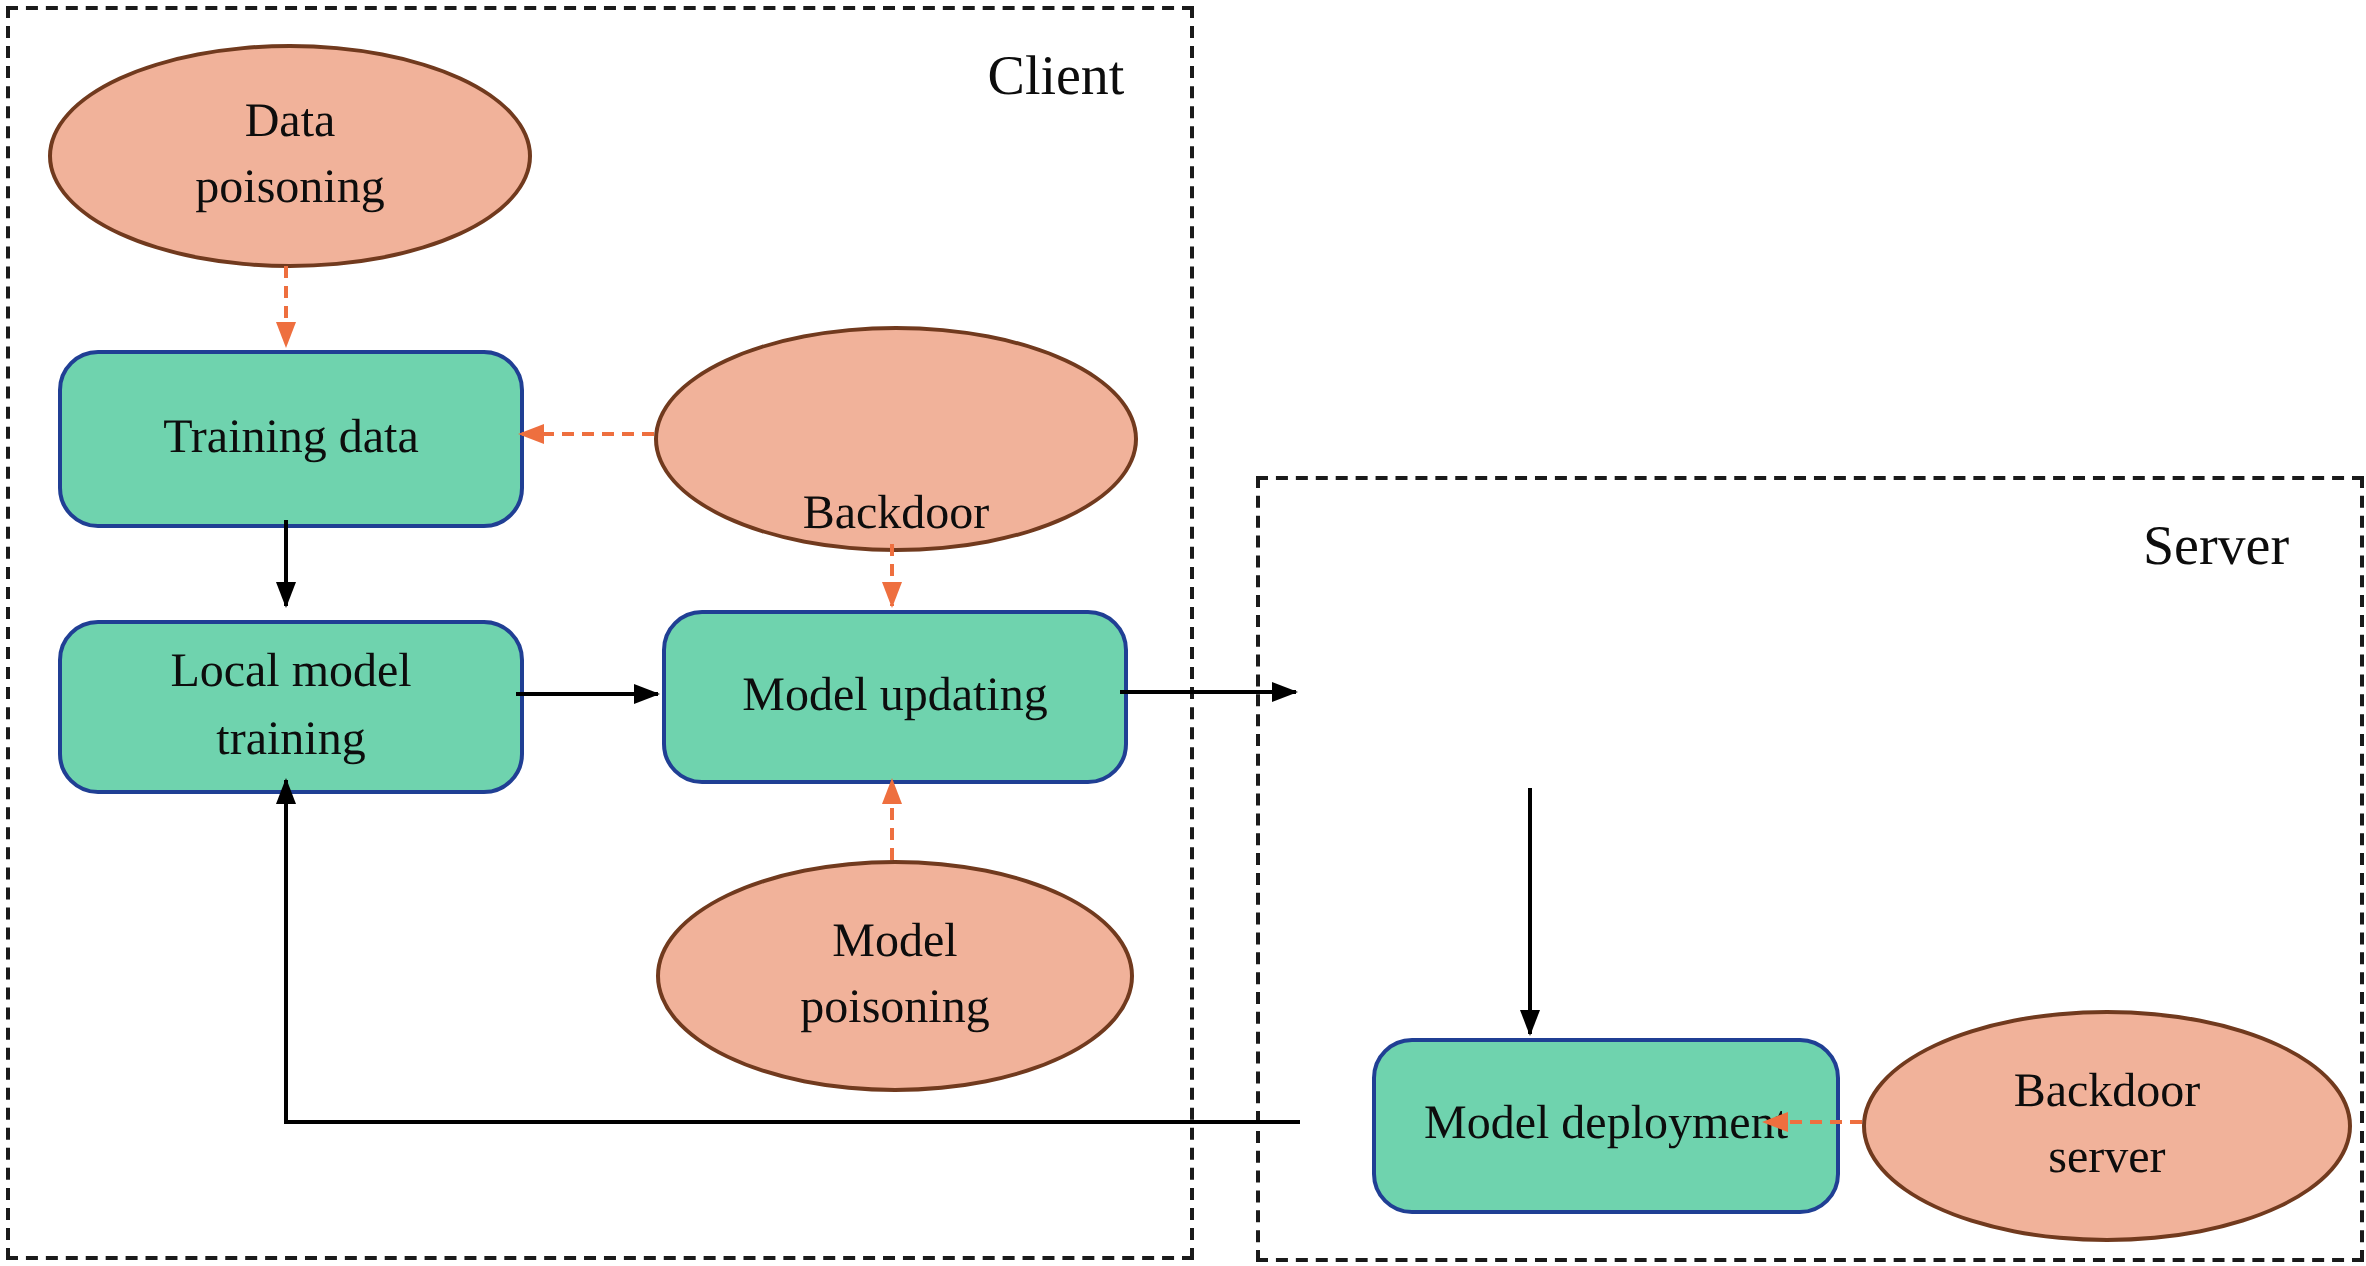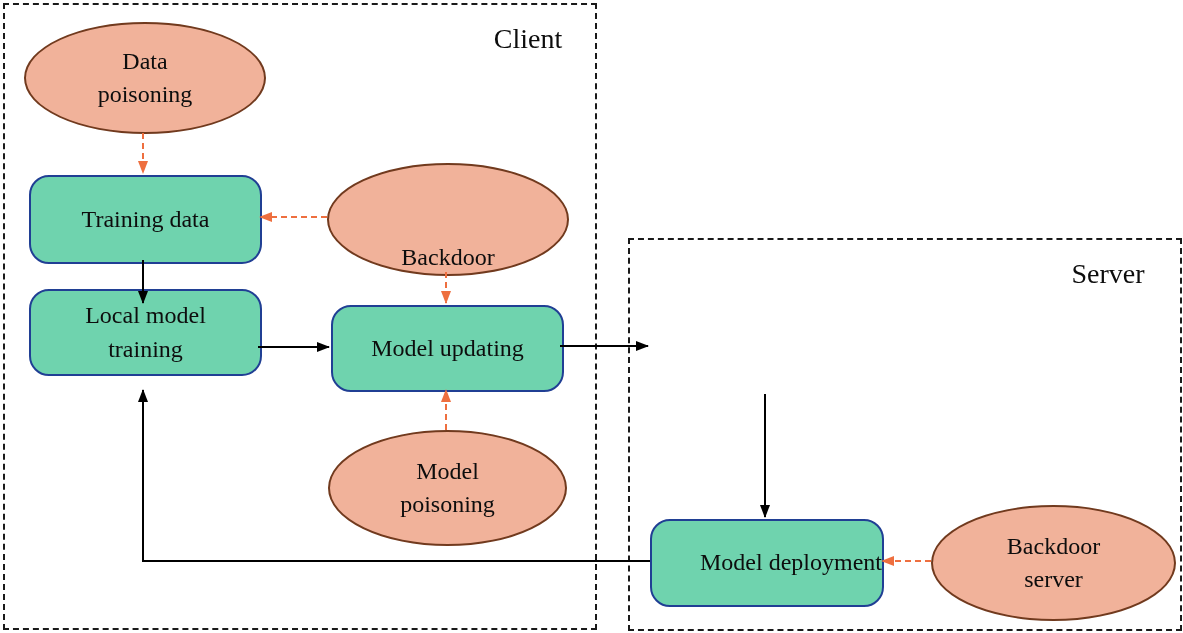--- a/index.html
+++ b/index.html
@@ -83,32 +83,32 @@
   <div class="node attack" style="left:931px;top:505px;width:241px;height:112px;">
     <span>Backdoor</span>
     <span>server</span>
   </div>
 
   <div class="node process" style="left:29px;top:175px;width:229px;height:85px;">
     <span>Training data</span>
 
   </div>
 
-  <div class="node process" style="left:29px;top:289px;width:229px;height:83px;">
+  <div class="node process" style="left:29px;top:310px;width:229px;height:83px;">
     <span>Local model</span>
     <span>training</span>
   </div>
 
   <div class="node process" style="left:331px;top:305px;width:229px;height:83px;">
     <span>Model updating</span>
 
   </div>
 
 
-  <div class="node process" style="left:650px;top:519px;width:230px;height:84px;align-items:flex-end;">
+  <div class="node process" style="left:686px;top:519px;width:230px;height:84px;">
     <span>Model deployment</span>
 
   </div>
 
   <svg class="wires" viewBox="0 0 1183 633">
     <defs>
       <marker id="arrow-black" markerWidth="13" markerHeight="10" refX="12" refY="5" orient="auto" markerUnits="userSpaceOnUse">
         <path d="M0,0 L13,5 L0,10 z" fill="#000000"></path>
       </marker>
       <marker id="arrow-orange" markerWidth="13" markerHeight="10" refX="12" refY="5" orient="auto" markerUnits="userSpaceOnUse">

